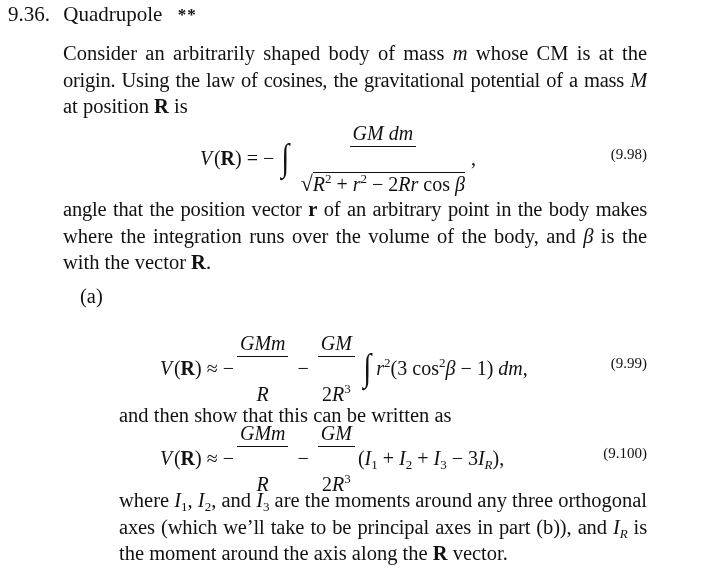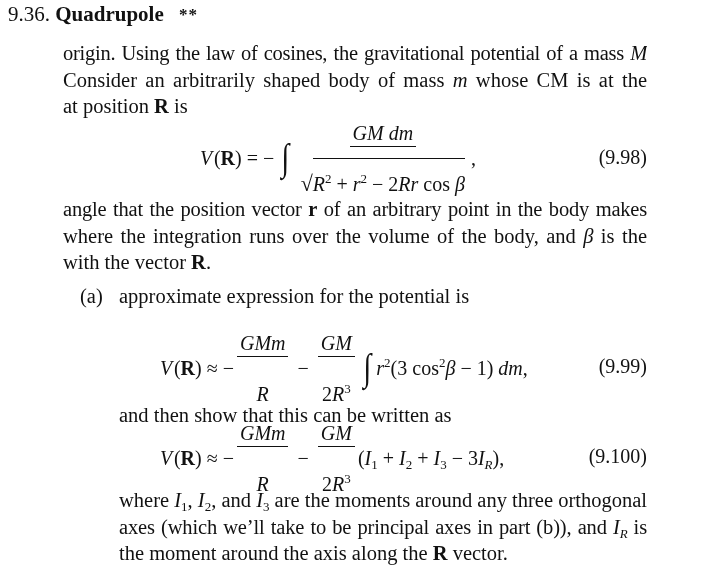--- a/index.html
+++ b/index.html
@@ -16,21 +16,21 @@
       color: #111111;
       font-size: 20.5px;
     }
     .abs { position: absolute; }
     .title-row {
       left: 8px; top: 2px;
       font-size: 21px;
       white-space: nowrap;
     }
     .title-row .num { }
-    .title-row .name { font-weight: bold; }
+    .title-row .name { font-weight: normal; margin-left: 8px; }
     .title-row .stars { font-weight: bold; margin-left: 10px; font-size: 17px; letter-spacing: 1px; position: relative; top: -1px; }
 
     .para {
       left: 63px;
       width: 584px;
       line-height: 26.5px;
       text-align: justify;
       text-align-last: left;
     }
     .para-sub {
@@ -88,43 +88,43 @@
       top: -1px;
       transform: scaleX(0.75);
       display: inline-block;
     }
     .sqrt-sign {
       font-size: 22px;
       margin-right: 0;
     }
     .sqrt-body {
       border-top: 1.2px solid #111;
-      padding-top: 14px;
+      padding-top: 0;
     }
     sup { font-size: 13px; vertical-align: 8px; line-height: 0; }
     sub { font-size: 13px; vertical-align: -4px; line-height: 0; }
     .eqno {
       position: absolute;
       right: 56px;
-      font-size: 20px;
+      font-size: 15px;
     }
     .op { margin: 0 6px; }
   </style>
 </head>
 <body>
 
 <div class="abs title-row">
   <span class="num">9.36.</span>
   <span class="name">Quadrupole</span>
   <span class="stars">**</span>
 </div>
 
 <div class="abs para" style="top:40px;">
+  <span class="justify-line">Consider an arbitrarily shaped body of mass <i>m</i> whose CM is at the</span>
   <span class="justify-line" style="letter-spacing:-0.25px;">origin. Using the law of cosines, the gravitational potential of a mass <i>M</i></span>
-  <span class="justify-line">Consider an arbitrarily shaped body of mass <i>m</i> whose CM is at the</span>
   <span class="line">at position <b>R</b> is</span>
 </div>
 
 <div class="abs eq" style="left:200px; top:128px; height:60px; width:503px;">
   <span><i>V</i> (<b>R</b>)&nbsp;=&nbsp;−</span>
   <span class="integral">∫</span>
   <span class="frac">
     <span class="num-part"><i>GM dm</i></span>
     <span class="den-part"><span class="sqrt-sign">√</span><span class="sqrt-body"><i>R</i><sup>2</sup> + <i>r</i><sup>2</sup> − 2<i>Rr</i> cos <i>β</i></span></span>
   </span>
@@ -134,21 +134,20 @@
 
 <div class="abs para" style="top:196px;">
   <span class="justify-line" style="letter-spacing:-0.2px;">angle that the position vector <b>r</b> of an arbitrary point in the body makes</span>
   <span class="justify-line">where the integration runs over the volume of the body, and <i>β</i> is the</span>
   <span class="line">with the vector <b>R</b>.</span>
 </div>
 
 <div class="abs label-a" style="top:283px; line-height:26.5px;">(a)</div>
 
 <div class="abs para-sub" style="top:283px;">
-  <span class="line">approximate expression for the potential is</span>
 </div>
 
 <div class="abs eq" style="left:160px; top:340px; height:56px; width:543px;">
   <span><i>V</i> (<b>R</b>)&nbsp;≈&nbsp;−</span>
   <span class="frac">
     <span class="num-part" style="font-style:italic;">GMm</span>
     <span class="den-part" style="font-style:italic;">R</span>
   </span>
   <span class="op">−</span>
   <span class="frac">

